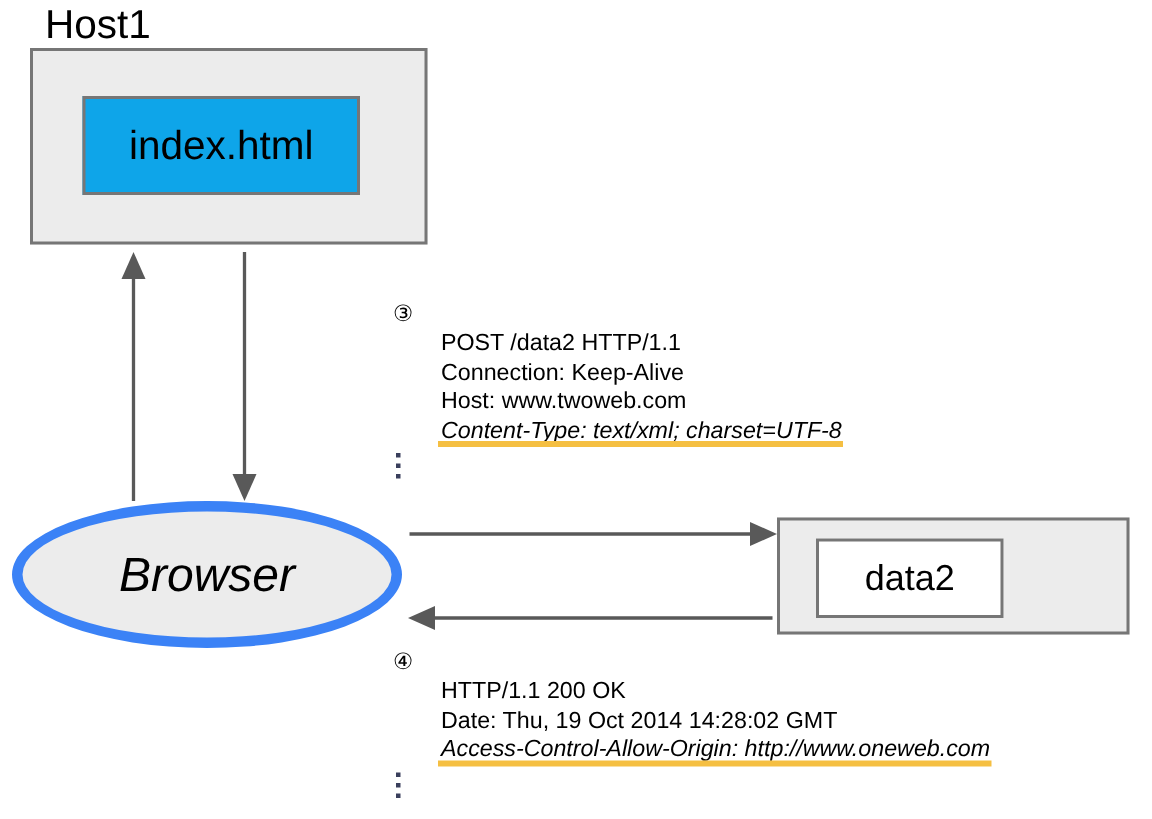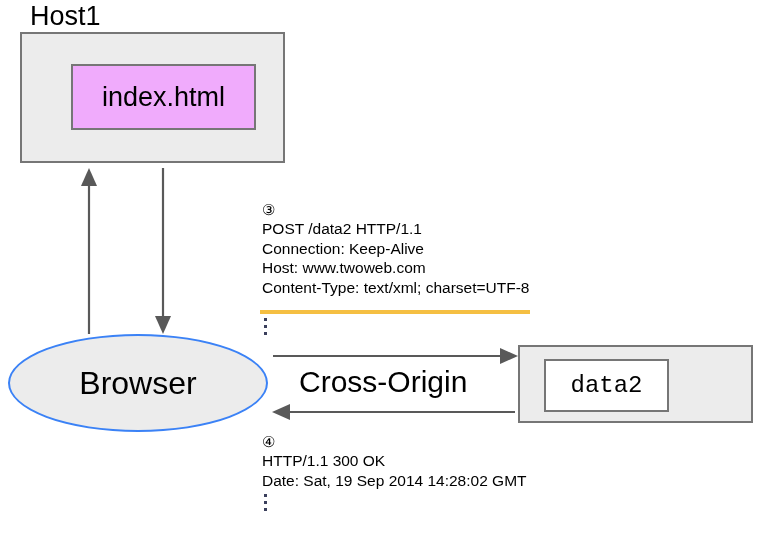--- a/index.html
+++ b/index.html
@@ -40,66 +40,65 @@
     background: #ececec;
     border: 2px solid #767676;
     box-sizing: border-box;
   }
   #host1-inner {
     position: absolute;
     left: 33px;
     top: 30px;
     width: 185px;
     height: 66px;
-    background: #f0abfc;
+    background: #0ea5e9;
     border: 2px solid #767676;
     box-sizing: border-box;
     display: flex;
     align-items: center;
     justify-content: center;
-    margin-left: 16px;
   }
   #host1-inner .txt {
     font-size: 27px;
     line-height: 30px;
     white-space: nowrap;
   }
 
   
   #browser-ellipse {
     position: absolute;
     left: 8px;
     top: 334px;
     width: 260px;
     height: 98px;
     border-radius: 50%;
     background: #ececec;
-    border: 2px solid #3b82f6;
+    border: 7px solid #3b82f6;
     box-sizing: border-box;
     display: flex;
     align-items: center;
     justify-content: center;
+    font-style: italic;
   }
   #browser-ellipse .txt {
     font-size: 32px;
     line-height: 34px;
     white-space: nowrap;
   }
 
   
   #host2-box {
     position: absolute;
     left: 518px;
     top: 345px;
     width: 235px;
     height: 78px;
     background: #ececec;
     border: 2px solid #767676;
     box-sizing: border-box;
-    font-family: Liberation Mono, monospace;
   }
   #host2-inner {
     position: absolute;
     left: 24px;
     top: 12px;
     width: 125px;
     height: 53px;
     background: #ffffff;
     border: 2px solid #767676;
     box-sizing: border-box;
@@ -142,32 +141,34 @@
 
   .circled {
     display: block;
     font-size: 15px;
     line-height: 19px;
     letter-spacing: 0;
   }
   .msg-line {
     display: block;
     position: relative;
+    margin-left: 32px;
   }
   .msg-line.hl::after {
     content: "";
     position: absolute;
     left: -2px;
     right: -1px;
     bottom: 0px;
     height: 4px;
     background: #f5bf42;
   }
   .msg-line.hl {
-    padding-bottom: 17px;
+    padding-bottom: 1px;
+    font-style: italic;
   }
   .ellipsis-v {
     display: block;
     margin-top: 4px;
     margin-left: 2px;
     width: 3px;
   }
   .ellipsis-v i {
     display: block;
     width: 3px;
@@ -229,39 +230,39 @@
       <line x1="273" y1="356" x2="500" y2="356" stroke="#595959" stroke-width="2.2"></line>
       <path d="M500,348 L518,356 L500,364 Z" fill="#595959"></path>
     </g>
 
     <g>
       <line x1="515" y1="412" x2="290" y2="412" stroke="#595959" stroke-width="2.2"></line>
       <path d="M290,404 L272,412 L290,420 Z" fill="#595959"></path>
     </g>
   </svg>
 
-  <div id="cross-origin-label">Cross-Origin</div>
 
   <div id="req-block" class="msg-block">
     <span class="circled">③</span>
     <span class="msg-line">POST /data2 HTTP/1.1</span>
     <span class="msg-line">Connection: Keep-Alive</span>
     <span class="msg-line">Host: www.twoweb.com</span>
     <span class="msg-line hl">Content-Type: text/xml; charset=UTF-8</span>
     <span class="ellipsis-v">
         <i></i>
         <i></i>
         <i></i>
       </span>
   </div>
 
   <div id="res-block" class="msg-block">
     <span class="circled">④</span>
-    <span class="msg-line">HTTP/1.1 300 OK</span>
-    <span class="msg-line">Date: Sat, 19 Sep 2014 14:28:02 GMT</span>
+    <span class="msg-line">HTTP/1.1 200 OK</span>
+    <span class="msg-line">Date: Thu, 19 Oct 2014 14:28:02 GMT</span>
+    <span class="msg-line hl">Access-Control-Allow-Origin: http://www.oneweb.com</span>
     <span class="ellipsis-v">
         <i></i>
         <i></i>
         <i></i>
       </span>
   </div>
 
 </div>
 
 </body></html>

